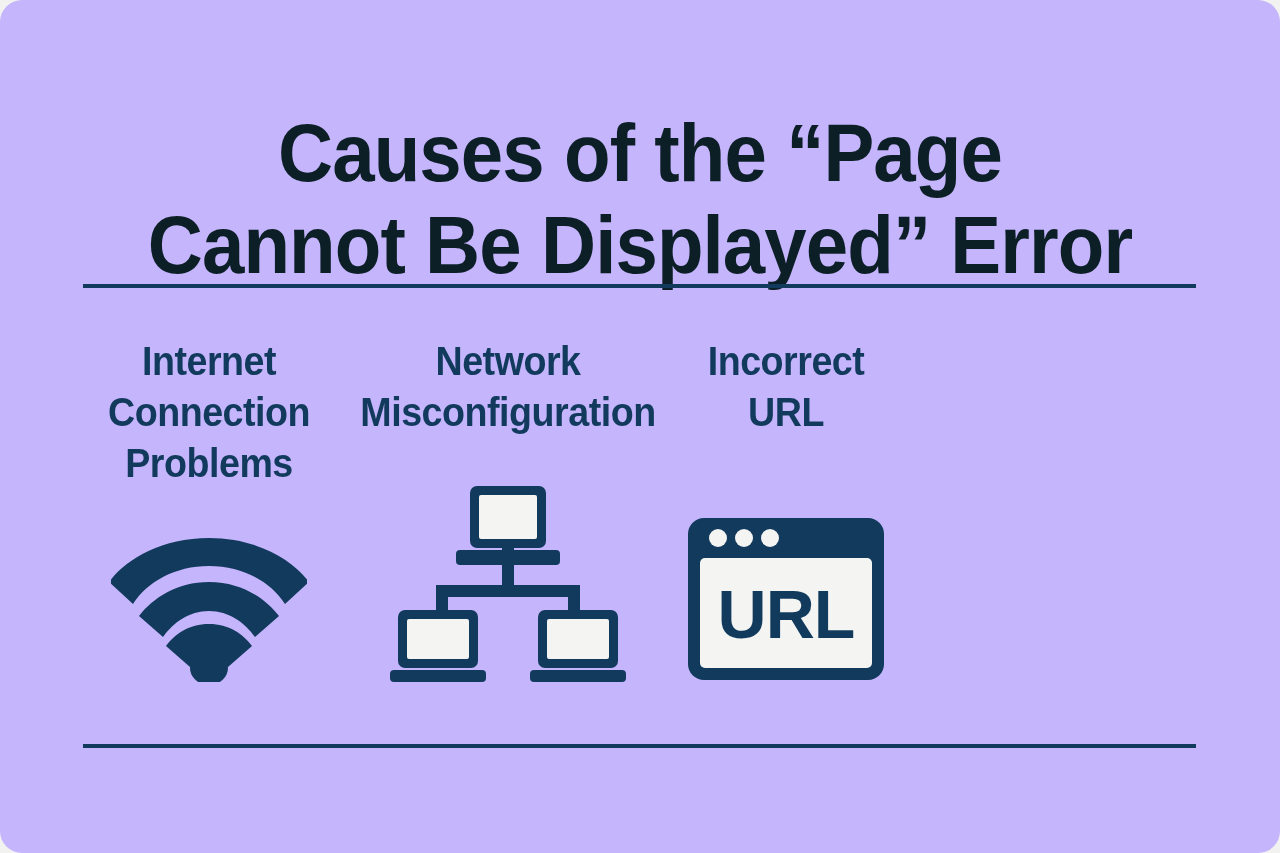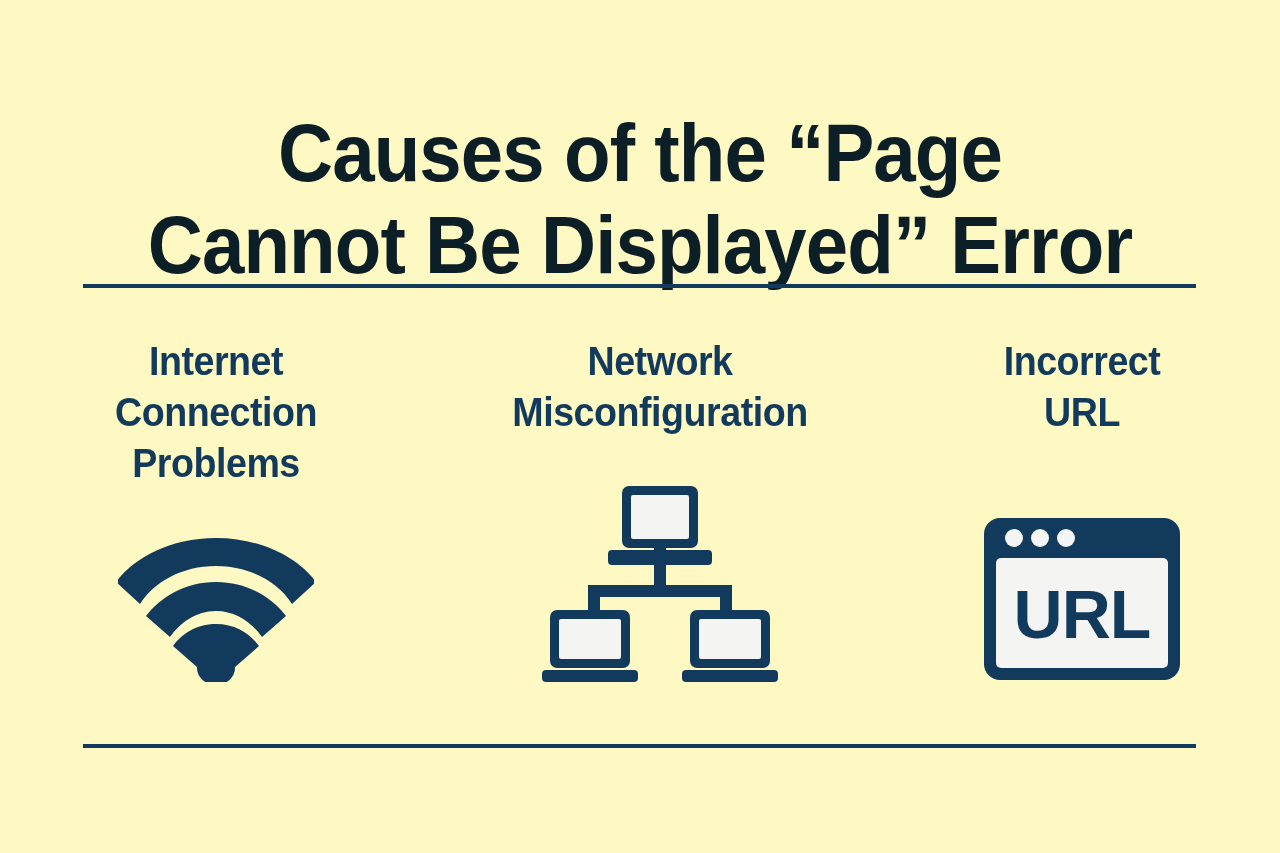--- a/index.html
+++ b/index.html
@@ -10,21 +10,22 @@
     width: 1280px;
     height: 853px;
     background: #f2f2f1;
     font-family: "Liberation Sans", sans-serif;
     overflow: hidden;
   }
   #poster {
     position: relative;
     width: 1280px;
     height: 853px;
-    background: #fef9c3;
+    background: #c4b5fd;
+    border-radius: 22px;
   }
 
   
   .title {
     position: absolute;
     left: 0;
     top: 52px;
     width: 1280px;
     text-align: center;
     color: #0d1f26;
@@ -45,27 +46,26 @@
     width: 1113px;
     height: 4px;
     background: #123a5c;
   }
   .rule-top { top: 284px; }
   .rule-bottom { top: 744px; }
 
   
   .columns {
     position: absolute;
-    left: 82px;
+    left: 75px;
     top: 336px;
     width: 1113px;
     height: 360px;
     display: flex;
     align-items: flex-start;
-    justify-content: space-between;
   }
   .col {
     position: relative;
     height: 360px;
   }
   .col-0 { width: 268px; }
   .col-1 { width: 330px; }
   .col-2 { width: 226px; }
   .col-3 { width: 242px; }
 

